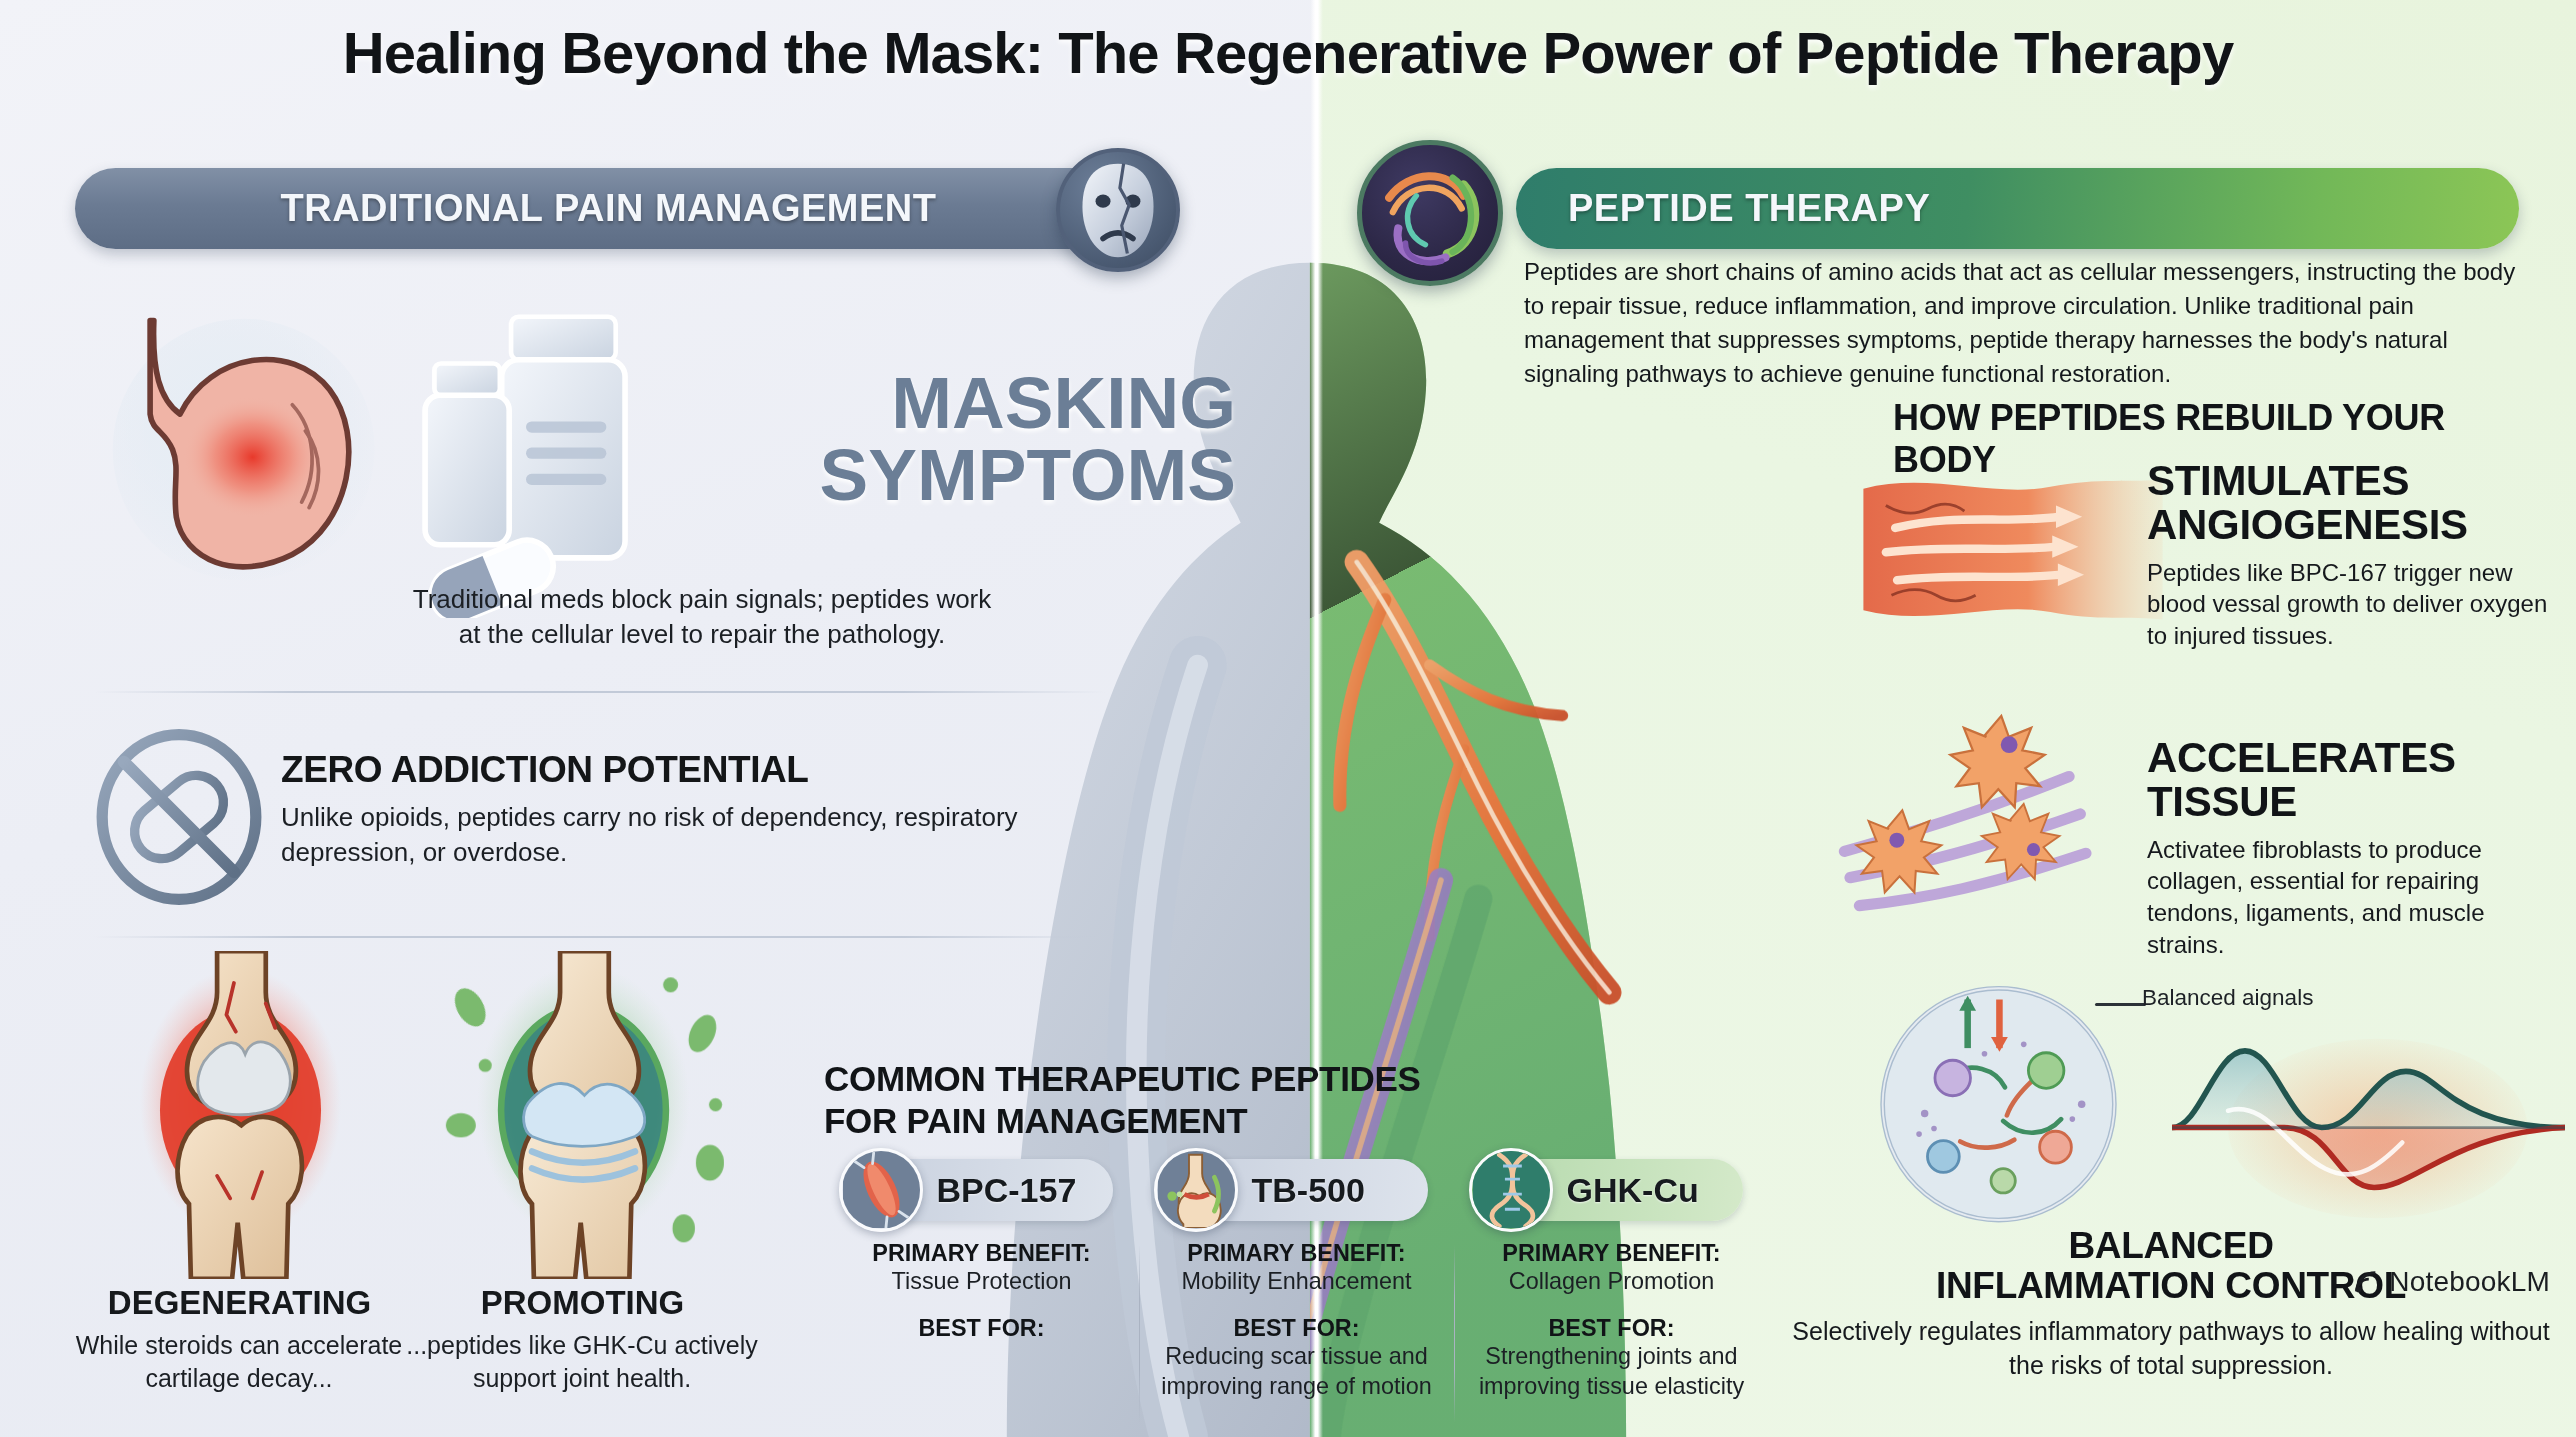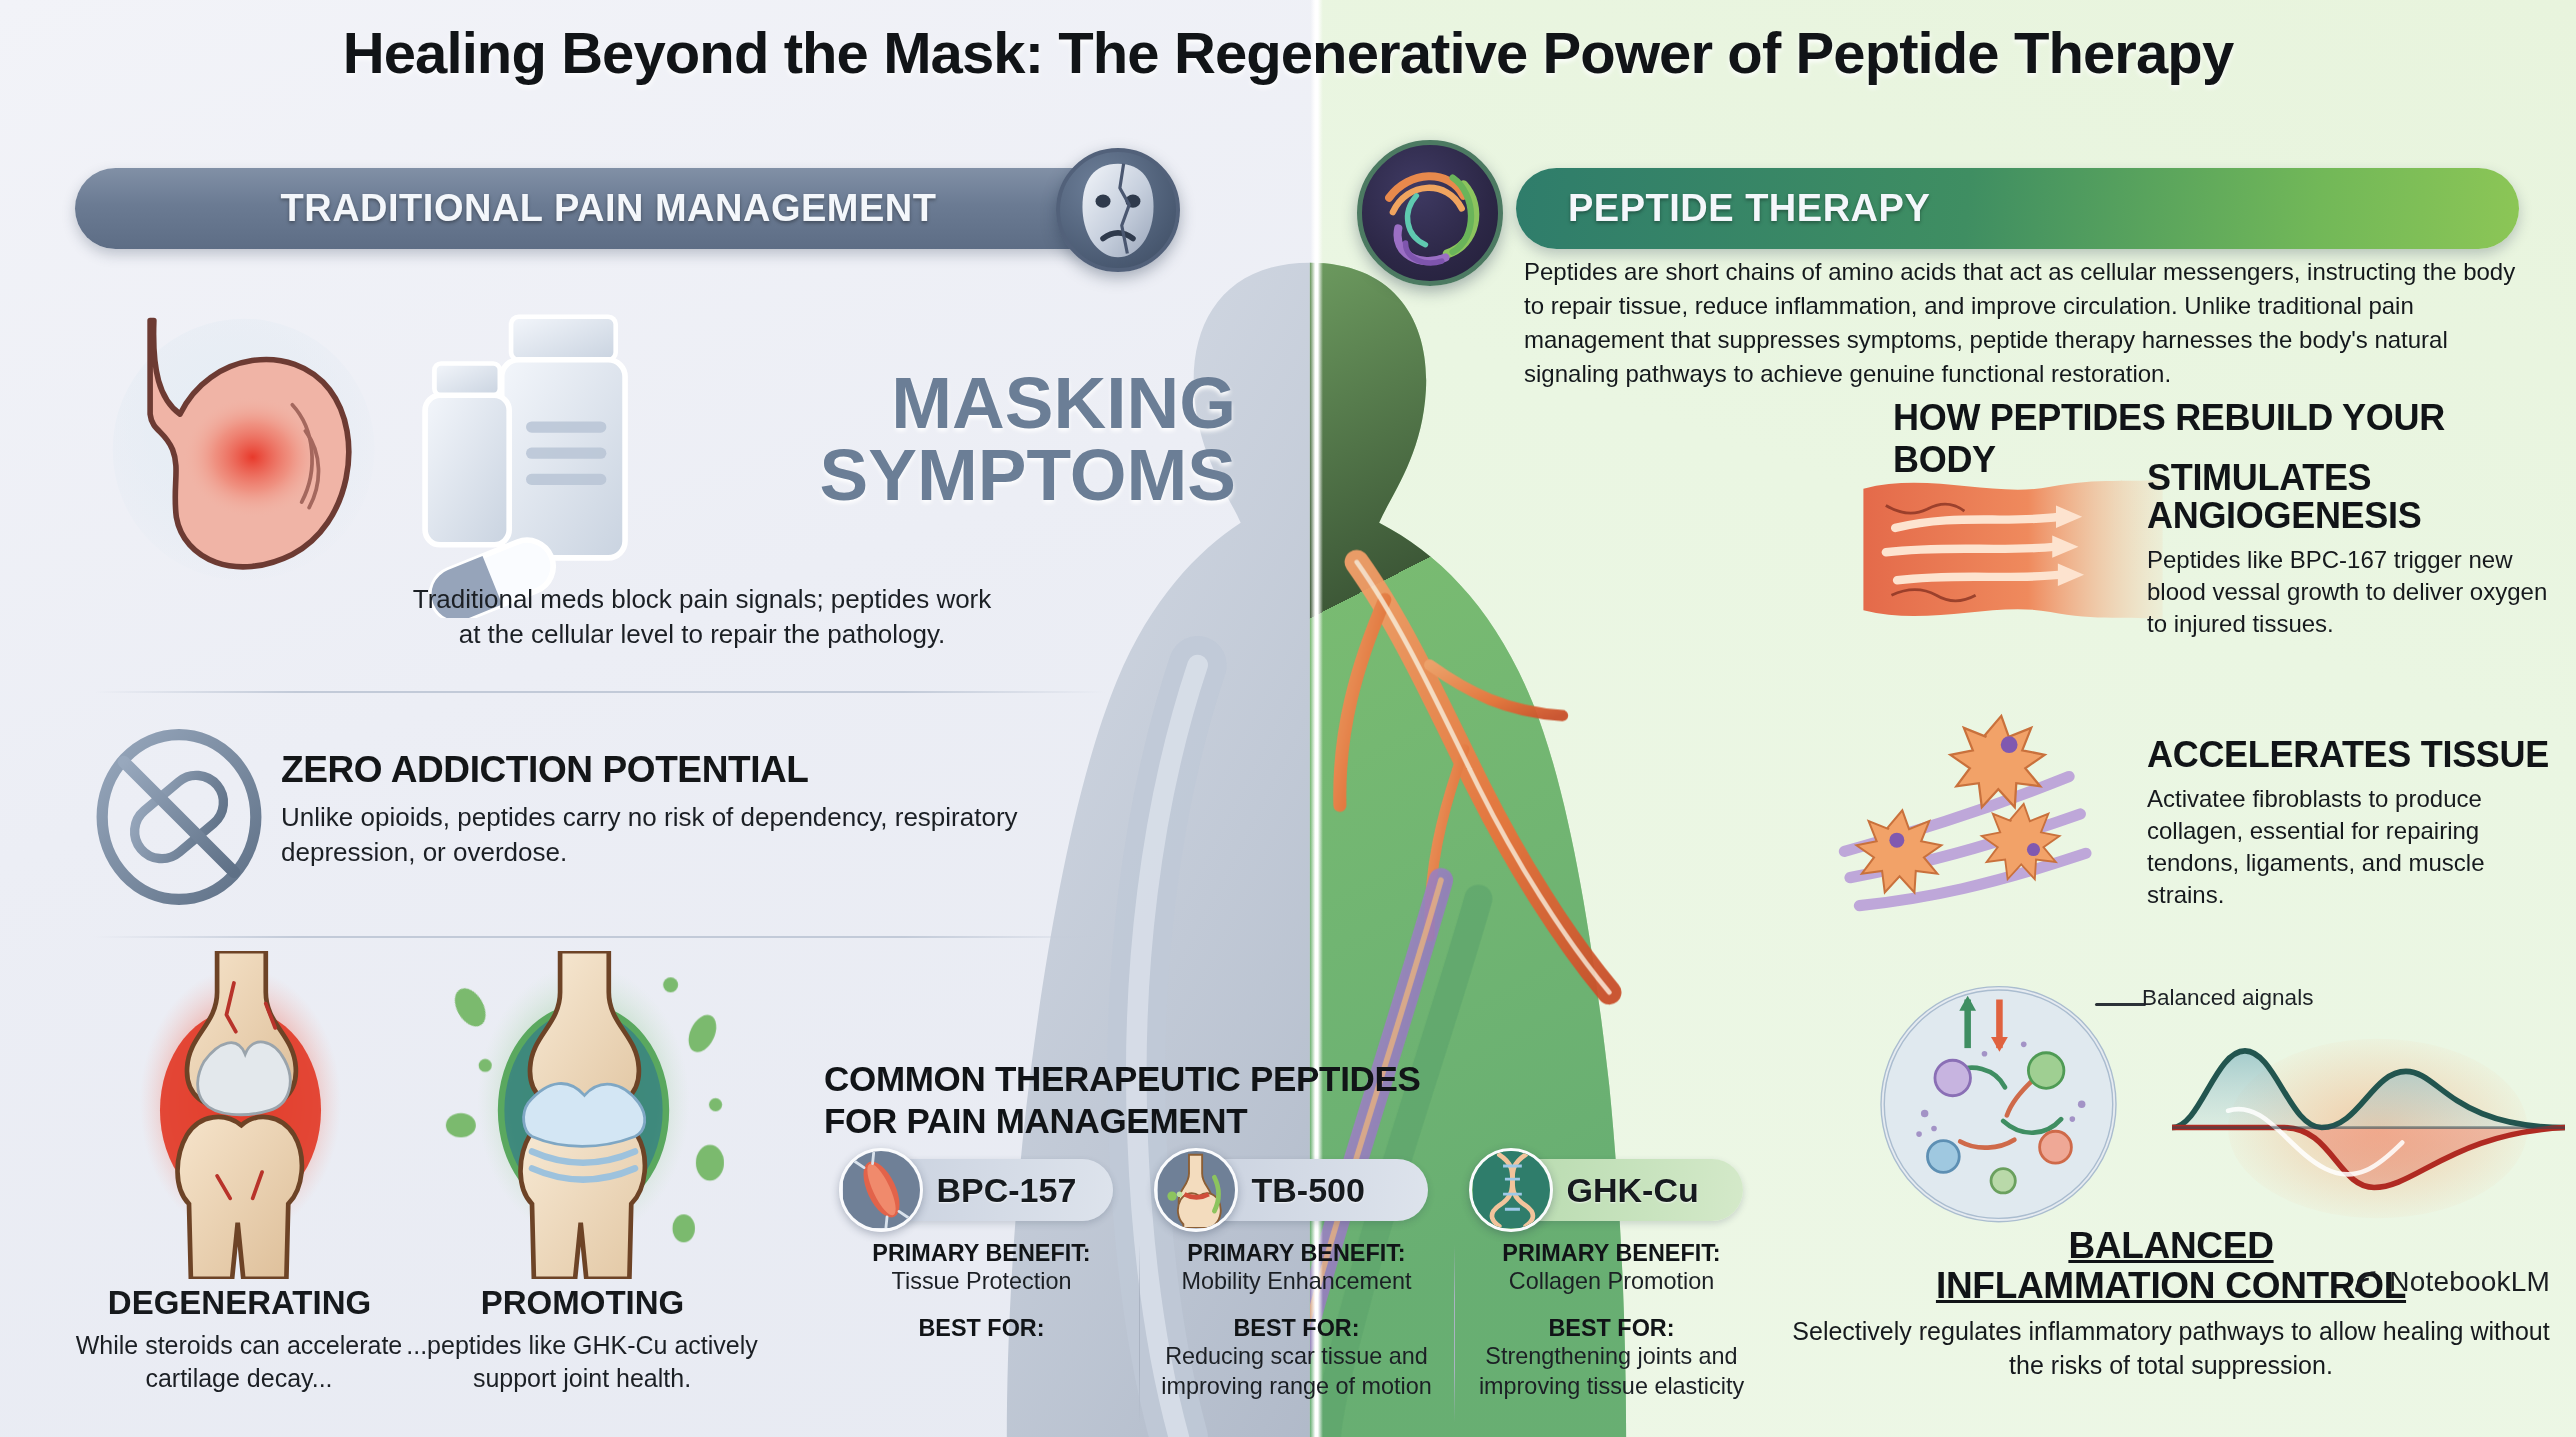--- a/index.html
+++ b/index.html
@@ -115,33 +115,33 @@
   .intro-text {
     position: absolute; left: 1524px; top: 255px; width: 996px;
     font-size: 24px; line-height: 1.42; color: #14181c;
   }
   .rebuild-head {
     position: absolute; left: 1893px; top: 397px; width: 655px;
     font-size: 36px; font-weight: bold; color: #111417; letter-spacing: -0.3px;
   }
   .feat { position: absolute; }
   .feat-title {
-    font-size: 36px; font-weight: bold; line-height: 1.05; color: #111417;
+    font-size: 42px; font-weight: bold; line-height: 1.05; color: #111417;
     letter-spacing: -0.3px;
   }
   .feat-body {
     margin-top: 9.4px; font-size: 24px; line-height: 1.33; color: #16191d;
   }
   #feat-angio { left: 2147px; top: 459px; width: 412px; }
   #feat-regen { left: 2147px; top: 736px; width: 421px; }
 
   #balanced-block {
     position: absolute; left: 1778px; top: 1226px; width: 786px; text-align: center;
   }
-  #balanced-block .feat-title { font-size: 37px; line-height: 1.08; text-decoration: underline; }
+  #balanced-block .feat-title { font-size: 37px; line-height: 1.08; }
   #balanced-block .feat-body { font-size: 25px; }
 
   .annot-label {
     position: absolute; left: 2142px; top: 985px;
     font-size: 22.5px; color: #1d2126;
   }
   .annot-line {
     position: absolute; left: 2095px; top: 1003px; width: 51px; height: 2.8px;
     background: #2b3238; border-radius: 1.9px;
   }

